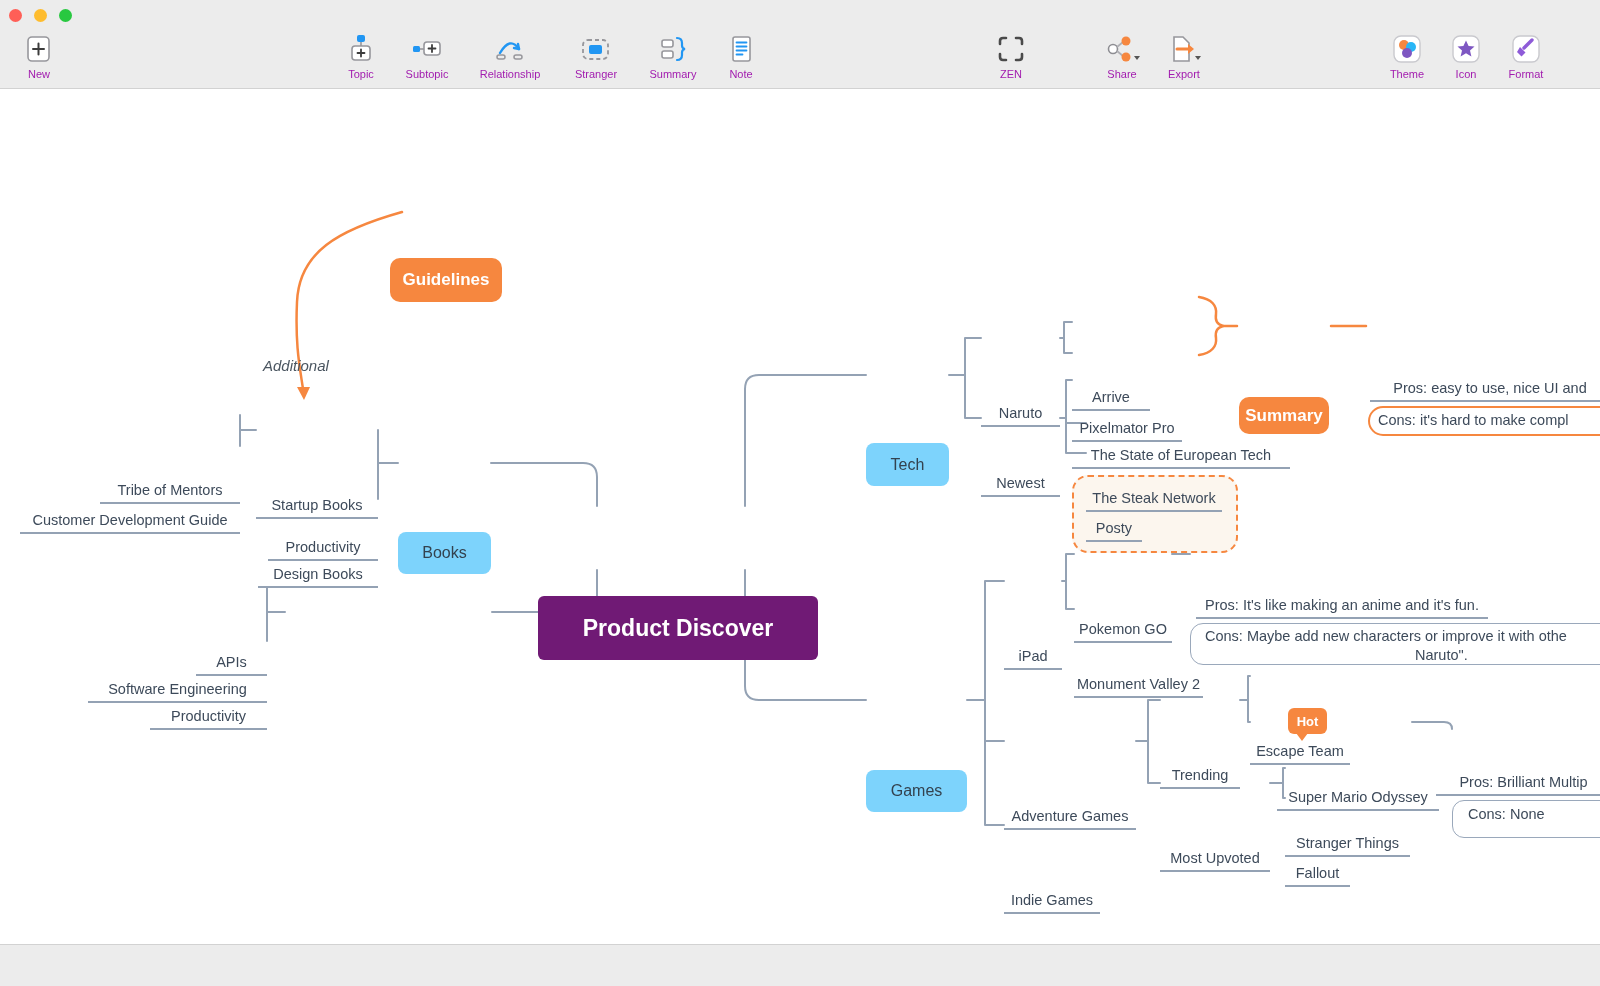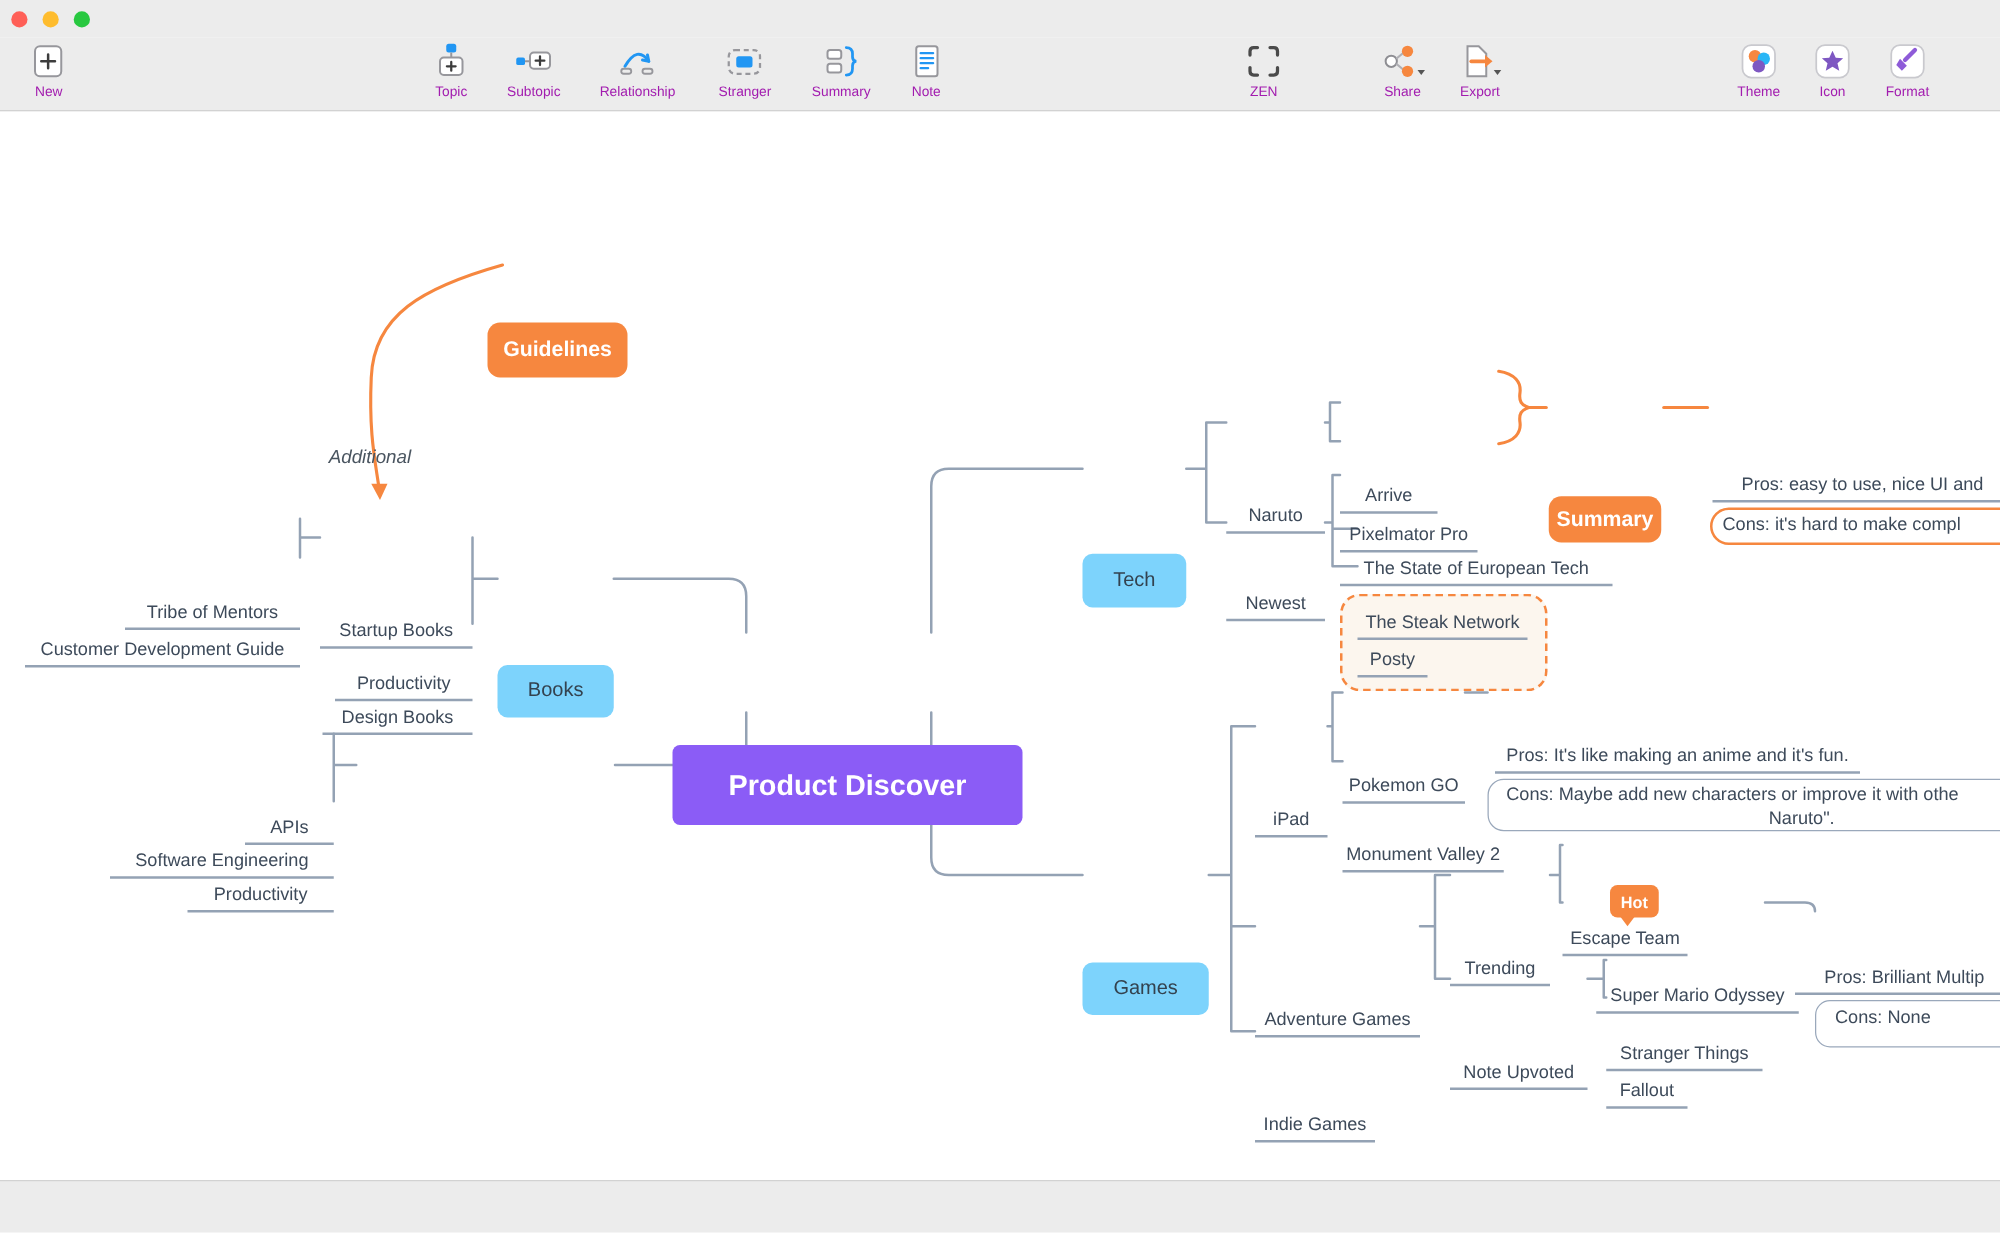--- a/index.html
+++ b/index.html
@@ -23,21 +23,21 @@
 
   
   .canvas { position:absolute; left:0; top:90px; width:1600px; height:854px; background:#fff; }
   svg.links { position:absolute; left:0; top:0; z-index:2; }
   .boundary { position:absolute; z-index:1; border:2px dashed #f6873f; border-radius:16px; background:#fcf6ee; }
 
   .node { position:absolute; z-index:3; display:flex; align-items:center; justify-content:center;
           border-radius:8px; font-size:16px; color:#33424f; }
   .node-blue   { background:#7dd3fc; }
   .node-orange { background:#f6873f; color:#fff; font-weight:600; font-size:17px; border-radius:10px; }
-  .node-center { background:#8b5cf6; color:#fff; font-weight:700; font-size:23px; border-radius:6px; }
+  .node-center { background:#701a75; color:#fff; font-weight:700; font-size:23px; border-radius:6px; }
 
   .t   { position:absolute; z-index:3; text-align:center; padding-bottom:4px;
          border-bottom:2px solid #94a2b4; font-size:14.5px; color:#3d4a5a; white-space:nowrap; }
   .txt { position:absolute; z-index:3; font-size:14.5px; color:#3d4a5a; white-space:nowrap; }
 
   .consbox  { position:absolute; z-index:2; border:1.5px solid #9aa8bb; border-radius:13px; background:transparent; }
   .consbox-orange { position:absolute; z-index:2; border:2px solid #f6873f; border-radius:15px; background:#fff; }
 
   .rel-label { position:absolute; z-index:3; font-style:italic; font-size:15px; color:#4a5560; }
 
@@ -301,21 +301,21 @@
     <span>Hot</span>
   </div>
   <div class="hottail" style="left:1296px; top:643px;"></div>
 
   <div class="t" style="left:1250px; top:653px; width:100px;">Escape Team</div>
   <div class="t" style="left:1277px; top:699px; width:162px;text-align:center;">Super Mario Odyssey</div>
   <div class="t" style="left:1436px; top:684px; width:175px;">Pros: Brilliant Multip</div>
   <div class="consbox" style="left:1452px; top:710px; width:250px; height:38px; border-radius:12px;"></div>
   <div class="txt" style="left:1468px; top:716px;">Cons: None</div>
 
-  <div class="t" style="left:1160px; top:760px; width:110px;">Note Upvoted</div>
+  <div class="t" style="left:1160px; top:760px; width:110px;">Most Upvoted</div>
   <div class="t" style="left:1285px; top:745px; width:125px;">Stranger Things</div>
   <div class="t" style="left:1285px; top:775px; width:65px;">Fallout</div>
   <div class="t" style="left:1004px; top:802px; width:96px;">Indie Games</div>
 </div>
 
 <div class="statusbar">
   
   
   
   

